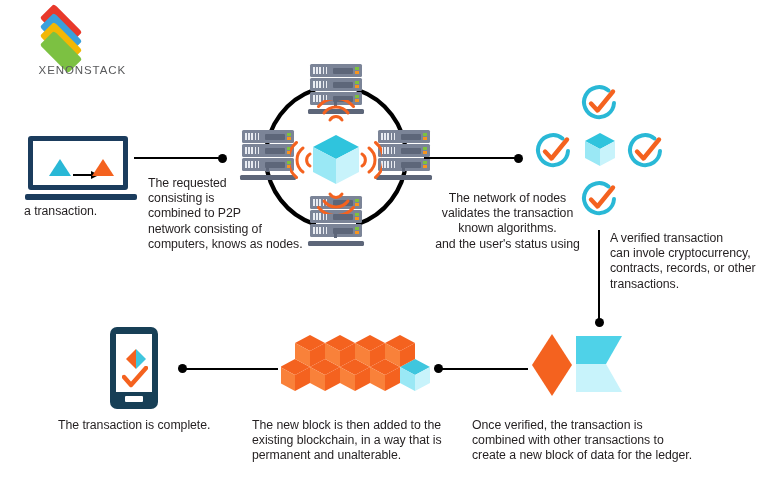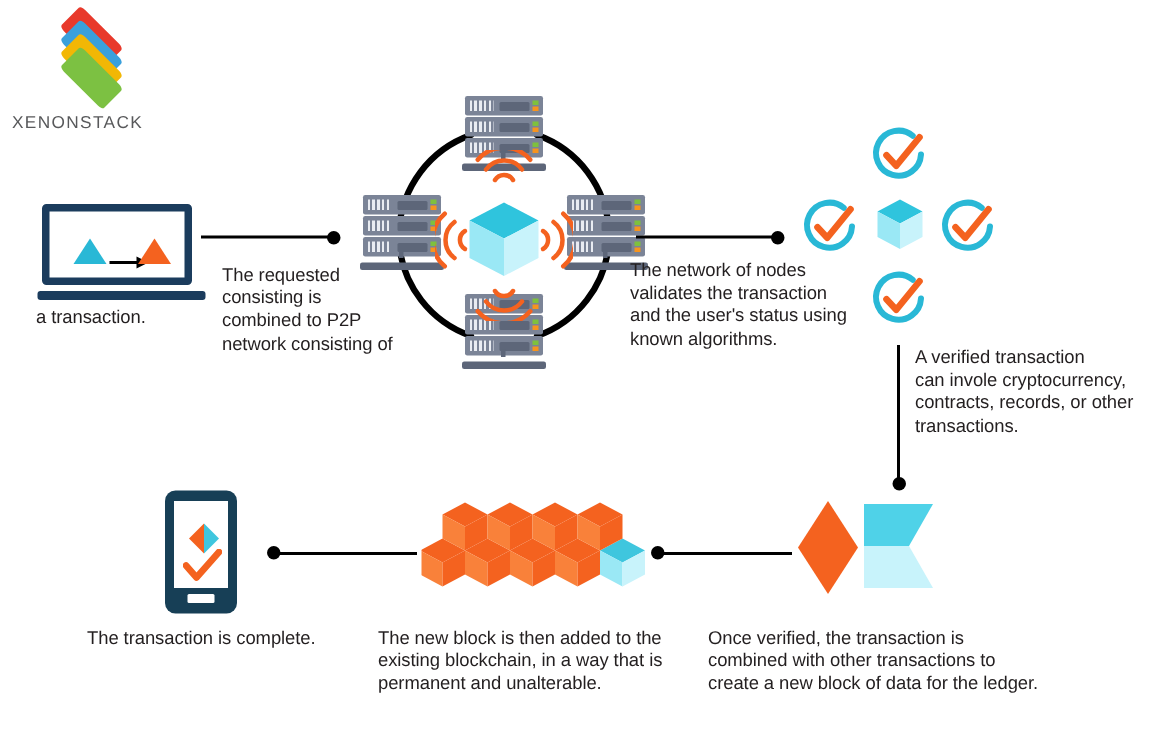--- a/index.html
+++ b/index.html
@@ -19,21 +19,21 @@
   
   #logo{left:8px;top:12px;width:118px;height:62px;}
   .logo-stack{position:absolute;left:14px;top:0;width:78px;height:52px;}
   .lyr{position:absolute;left:0;width:78px;height:26px;}
   .lyr i{
     position:absolute;left:50%;top:50%;width:40px;height:40px;
     margin:-20px 0 0 -20px;transform:rotate(45deg) scaleY(0.5);
     border-radius:4px;display:block;
   }
   #logo-text{
-    position:absolute;left:0;top:64px;width:118px;text-align:left;
+    position:absolute;left:0;top:52px;width:118px;text-align:right;
     font-size:11.5px;letter-spacing:0.9px;color:#58595b;
   }
 
   
   .line{position:absolute;background:#000;height:2.4px;}
   .vline{position:absolute;background:#000;width:2.4px;}
   .dot{position:absolute;width:9px;height:9px;border-radius:50%;background:#000;}
 
   
   #laptop{left:28px;top:136px;width:106px;height:66px;}
@@ -120,20 +120,21 @@
 </div>
 
 <div class="line" style="left:134px;top:157px;width:92px;"></div>
 <div class="dot" style="left:218px;top:154px;"></div>
 
 <div class="cap" style="left:148px;top:176px;width:165px;">
   <div>The requested</div>
   <div>consisting is</div>
   <div>combined to P2P</div>
   <div>network consisting of</div>
+  <div>computers, knows as nodes.</div>
 </div>
 
 <div class="abs" id="p2p" style="left:252px;top:62px;width:168px;height:190px;">
 
   <svg class="abs" style="left:0;top:0;" width="168" height="190">
     <path d="M 62 28 A 72 72 0 0 0 14 92" stroke="#000" stroke-width="4.2" fill="none" stroke-linecap="round"></path>
     <path d="M 106 28 A 72 72 0 0 1 154 92" stroke="#000" stroke-width="4.2" fill="none" stroke-linecap="round"></path>
     <path d="M 14 100 A 72 72 0 0 0 62 162" stroke="#000" stroke-width="4.2" fill="none" stroke-linecap="round"></path>
     <path d="M 154 100 A 72 72 0 0 1 106 162" stroke="#000" stroke-width="4.2" fill="none" stroke-linecap="round"></path>
   </svg>
@@ -264,25 +265,25 @@
       <path d="M4 16 A 7 7 0 0 1 4 28"></path>
       <path d="M11 10 A 15 15 0 0 1 11 34"></path>
       <path d="M17.5 4.5 A 23 23 0 0 1 17.5 39.5"></path>
     </g>
   </svg>
 </div>
 
 <div class="line" style="left:424px;top:157px;width:98px;"></div>
 <div class="dot" style="left:514px;top:154px;"></div>
 
-<div class="cap" style="left:420px;top:173px;width:175px;">
+<div class="cap" style="left:420px;top:191px;width:175px;text-align:center;">
   <div>The network of nodes</div>
   <div>validates the transaction</div>
+  <div>known algorithms.</div>
   <div>and the user's status using</div>
-  <div>known algorithms.</div>
 </div>
 
 <div class="abs" id="verified" style="left:530px;top:82px;width:136px;height:140px;">
 
   <svg class="check" style="left:48px;top:0;" width="42" height="42" viewBox="0 0 42 42">
     <path d="M30.5 8.5 A 15 15 0 1 0 36 21" stroke="#29b8d6" stroke-width="4" fill="none" stroke-linecap="round"></path>
     <polyline points="13,21.5 19.5,28.5 35,9.5" stroke="#f4621f" stroke-width="4.4" fill="none" stroke-linecap="round" stroke-linejoin="round"></polyline>
   </svg>
 
   <svg class="check" style="left:2px;top:48px;" width="42" height="42" viewBox="0 0 42 42">

